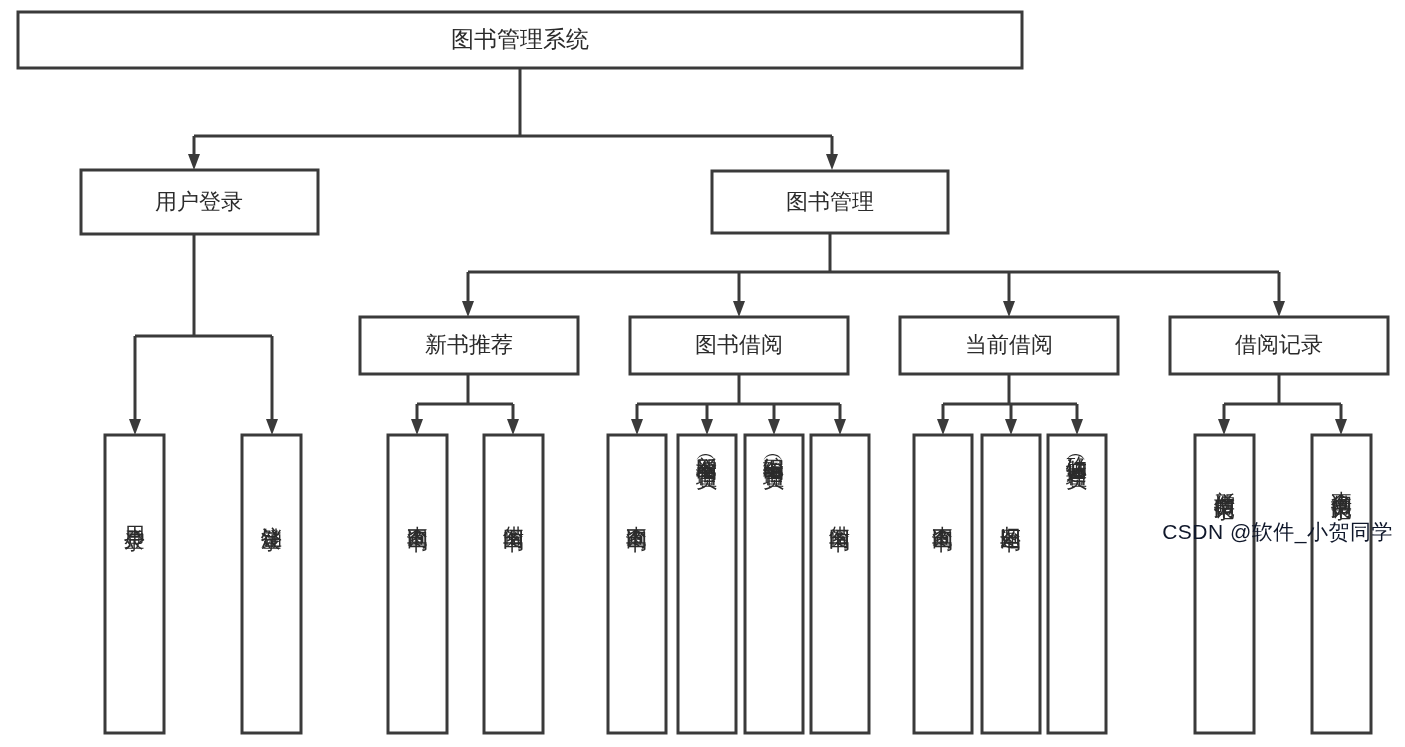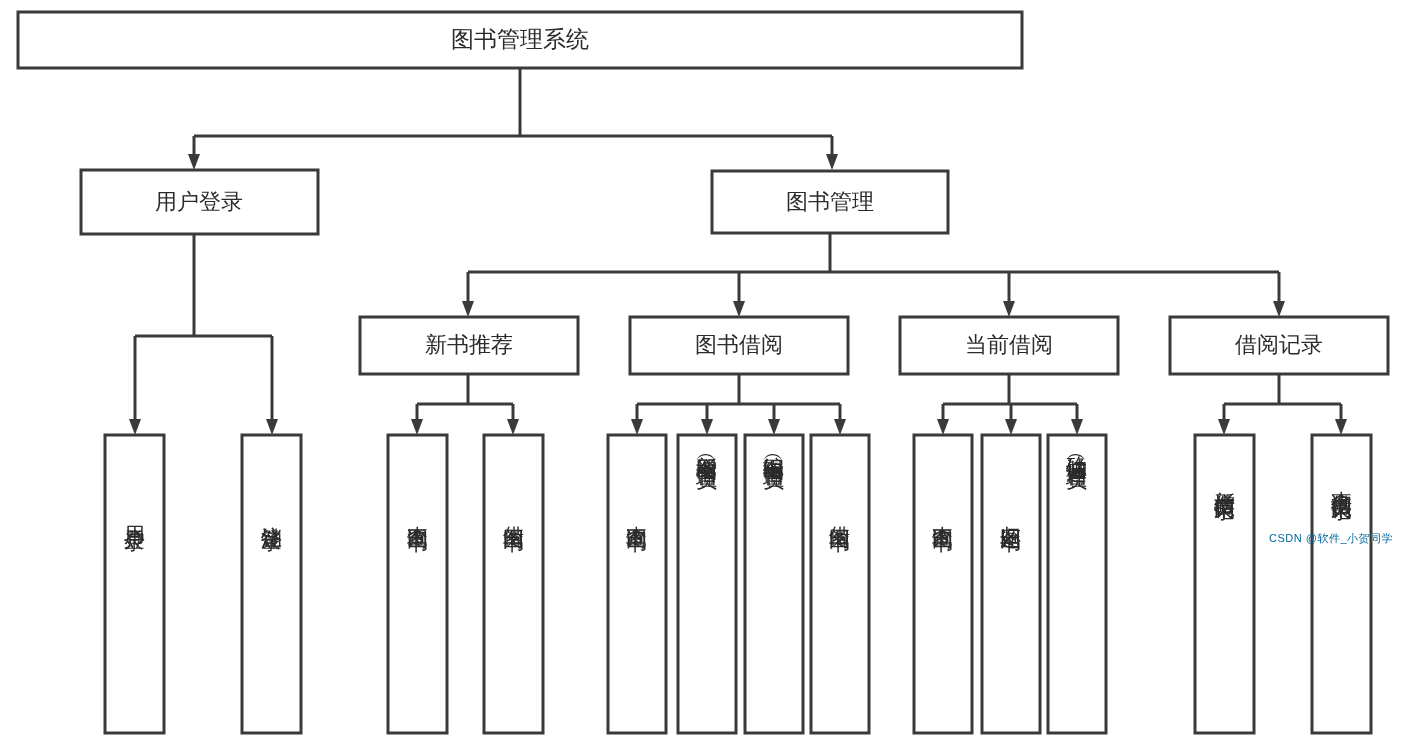--- a/index.html
+++ b/index.html
@@ -57,22 +57,22 @@
   }
   .arrow-head {
     fill: #3a3a3a;
     stroke: none;
   }
   .watermark {
     position: absolute;
     right: 12px;
     bottom: 6px;
     font-family: "Liberation Sans", "DejaVu Sans", sans-serif;
-    font-size: 11px;
-    color: #0369a1;
+    font-size: 21px;
+    color: #0f172a;
     letter-spacing: 0.5px;
     white-space: nowrap;
     pointer-events: none;
   }
 </style>
 </head>
 <body>
 
 <div id="diagram-root">
   <svg class="flow" viewBox="0 0 1405 747">

